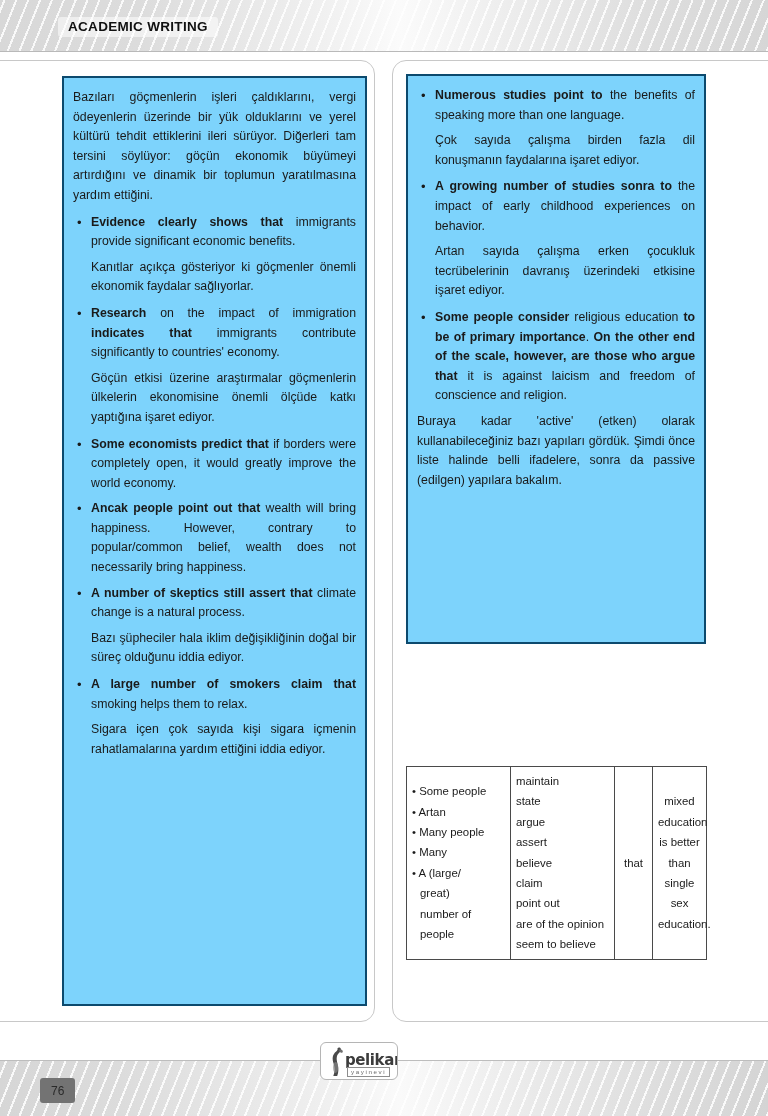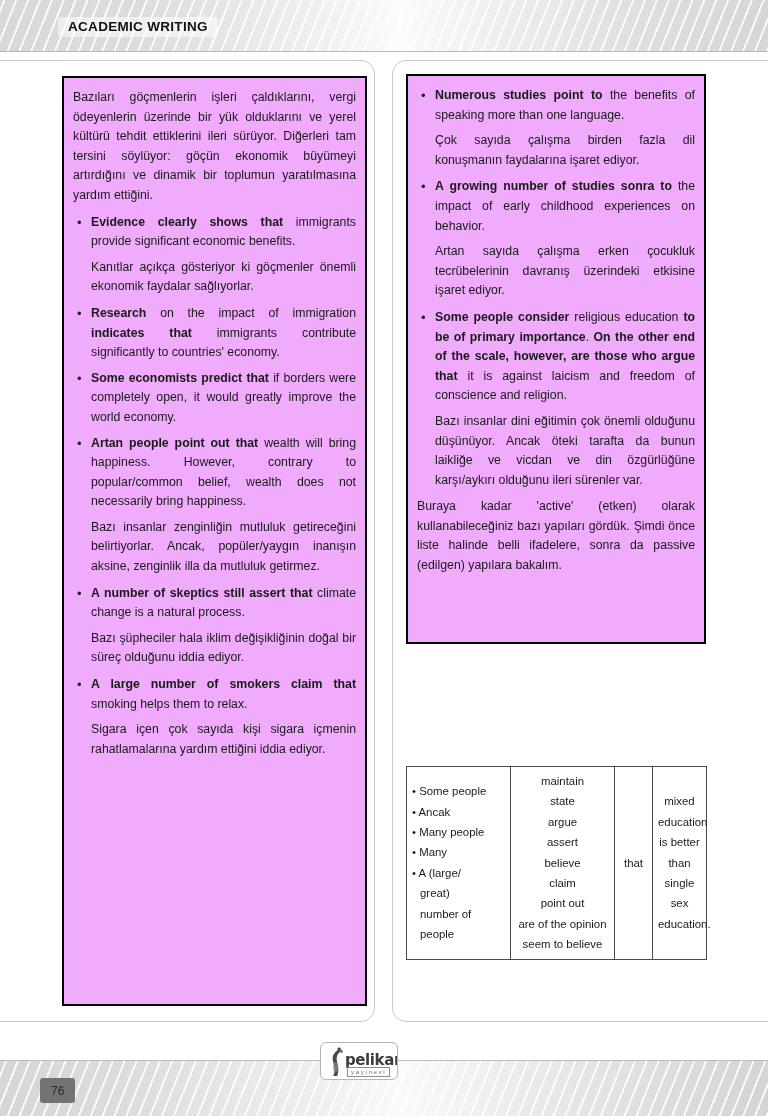--- a/index.html
+++ b/index.html
@@ -60,22 +60,22 @@
     border: 1px solid #c8c8c8;
     border-radius: 14px;
     background: #ffffff;
   }
   .outer-left  { left: -18px; top: 8px;  width: 393px; height: 962px; }
   .outer-right { left: 392px; top: 8px;  width: 394px; height: 962px; }
 
   
   .inner-box {
     position: absolute;
-    border: 2px solid #000000;
-    background: #f0abfc;
+    border: 2px solid #0c4a6e;
+    background: #7dd3fc;
   }
   .inner-left  { left: 62px;  top: 24px; width: 305px; height: 930px; }
   .inner-right { left: 406px; top: 22px; width: 300px; height: 570px; }
 
   .box-inner-pad { padding: 10px 9px 10px 9px; }
 
   
   .blk {
     font-size: 12.3px;
     line-height: 19.6px;
@@ -128,21 +128,21 @@
   }
   table.structure td {
     border: 1px solid #4a4a4a;
     font-size: 11.4px;
     line-height: 20.4px;
     color: #1a1a1a;
     vertical-align: middle;
     padding: 4px 5px;
   }
   td.col-subject { width: 104px; text-align: left; vertical-align: top; padding-top: 6px; }
-  td.col-verb    { width: 104px; text-align: center; }
+  td.col-verb    { width: 104px; }
   td.col-that    { width: 38px;  text-align: center; }
   td.col-object  { width: 54px;  text-align: center; margin-top: 26px; }
   .subj-line { white-space: nowrap; }
   .subj-line.wrapcont { padding-left: 8px; }
 
   
   .footer-band {
     position: absolute;
     left: 0; top: 1060px;
     width: 768px; height: 56px;
@@ -229,31 +229,31 @@
       <div class="bullet-item">
         <span class="dot">•</span>
         <div class="blk en"><b>Evidence clearly shows that</b><span> immigrants provide significant economic benefits.</span></div>
       </div>
       <div class="blk indent-para">Kanıtlar açıkça gösteriyor ki göçmenler önemli ekonomik faydalar sağlıyorlar.</div>
 
       <div class="bullet-item">
         <span class="dot">•</span>
         <div class="blk en"><b>Research</b><span> on the impact of immigration </span><b>indicates that</b><span> immigrants contribute significantly to countries' economy.</span></div>
       </div>
+      <div class="blk indent-para">Göçün etkisi üzerine araştırmalar göçmenlerin ülkelerin ekonomisine önemli ölçüde katkı yaptığına işaret ediyor.</div>
 
       <div class="bullet-item">
         <span class="dot">•</span>
         <div class="blk en"><b>Some economists predict that</b><span> if borders were completely open, it would greatly improve the world economy.</span></div>
       </div>
 
       <div class="bullet-item">
         <span class="dot">•</span>
-        <div class="blk en"><b>Artan people point out that</b><span> wealth will bring happiness. However, contrary to popular/common belief, wealth does not necessarily bring happiness.</span></div>
-      </div>
-      <div class="blk indent-para">Bazı insanlar zenginliğin mutluluk getireceğini belirtiyorlar. Ancak, popüler/yaygın inanışın aksine, zenginlik illa da mutluluk getirmez.</div>
+        <div class="blk en"><b>Ancak people point out that</b><span> wealth will bring happiness. However, contrary to popular/common belief, wealth does not necessarily bring happiness.</span></div>
+      </div>
 
       <div class="bullet-item">
         <span class="dot">•</span>
         <div class="blk en"><b>A number of skeptics still assert that</b><span> climate change is a natural process.</span></div>
       </div>
       <div class="blk indent-para">Bazı şüpheciler hala iklim değişikliğinin doğal bir süreç olduğunu iddia ediyor.</div>
 
       <div class="bullet-item">
         <span class="dot">•</span>
         <div class="blk en"><b>A large number of smokers claim that</b><span> smoking helps them to relax.</span></div>
@@ -275,34 +275,33 @@
       <div class="bullet-item">
         <span class="dot">•</span>
         <div class="blk en"><b>A growing number of studies sonra to</b><span> the impact of early childhood experiences on behavior.</span></div>
       </div>
       <div class="blk indent-para">Artan sayıda çalışma erken çocukluk tecrübelerinin davranış üzerindeki etkisine işaret ediyor.</div>
 
       <div class="bullet-item">
         <span class="dot">•</span>
         <div class="blk en"><b>Some people consider</b><span> religious education </span><b>to be of primary importance</b><span>. </span><b>On the other end of the scale, however, are those who argue that</b><span> it is against laicism and freedom of conscience and religion.</span></div>
       </div>
-      <div class="blk indent-para">Bazı insanlar dini eğitimin çok önemli olduğunu düşünüyor. Ancak öteki tarafta da bunun laikliğe ve vicdan ve din özgürlüğüne karşı/aykırı olduğunu ileri sürenler var.</div>
 
       <div class="blk tail-para">Buraya kadar 'active' (etken) olarak kullanabileceğiniz bazı yapıları gördük. Şimdi önce liste halinde belli ifadelere, sonra da passive (edilgen) yapılara bakalım.</div>
 
     </div>
   </div>
 
   <div class="tbl-wrap">
     <table class="structure">
       <tbody>
           <tr>
         <td class="col-subject">
           <div class="subj-line">• Some people</div>
-          <div class="subj-line">• Ancak</div>
+          <div class="subj-line">• Artan</div>
           <div class="subj-line">• Many people</div>
           <div class="subj-line">• Many</div>
           <div class="subj-line">• A (large/</div>
           <div class="subj-line wrapcont">great)</div>
           <div class="subj-line wrapcont">number of</div>
           <div class="subj-line wrapcont">people</div>
         </td>
         <td class="col-verb">
           <div>maintain</div>
           <div>state</div>

